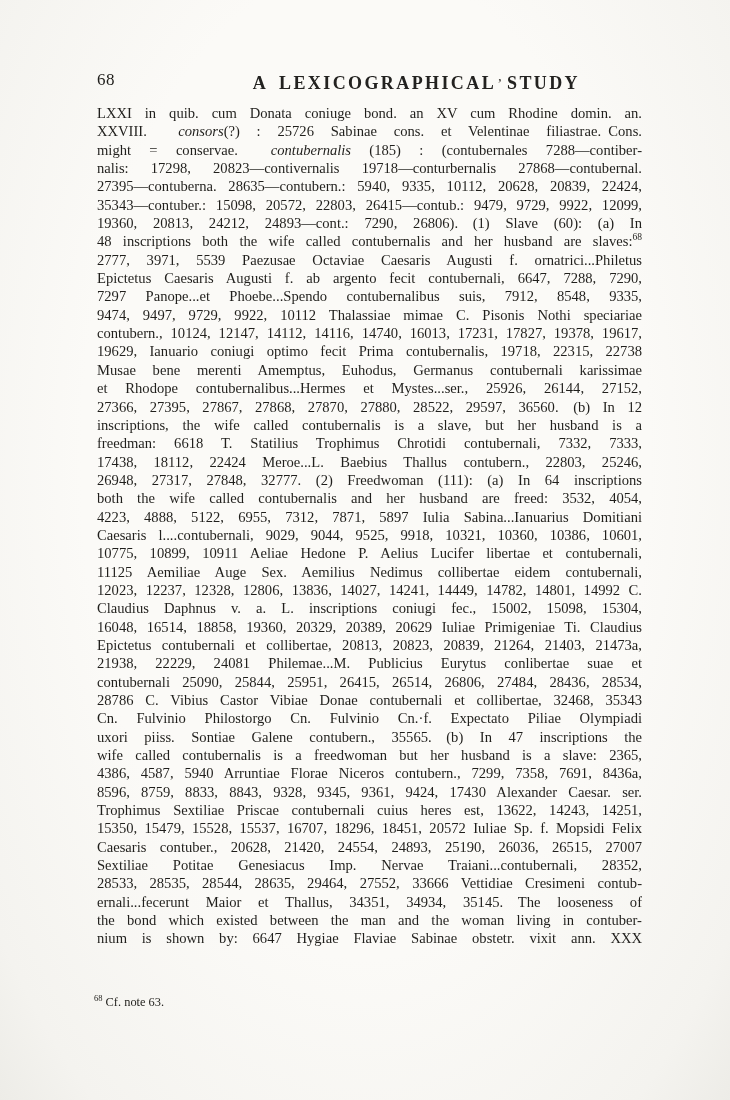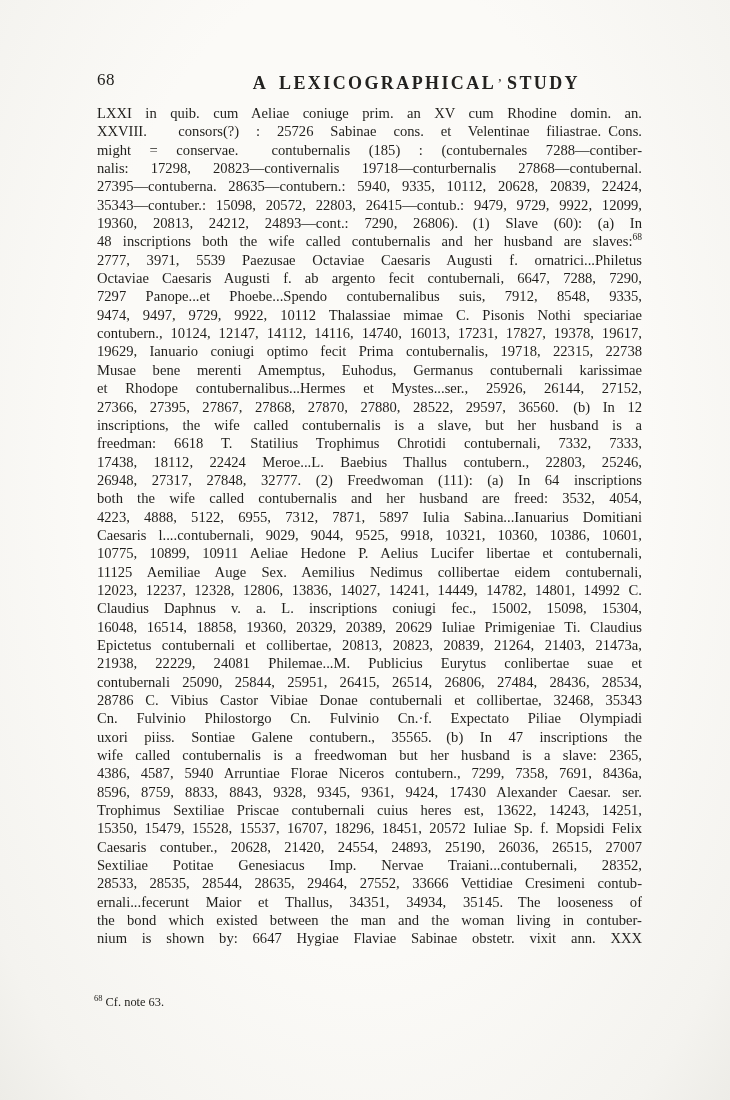--- a/index.html
+++ b/index.html
@@ -37,51 +37,51 @@
     font-size:14.6px; line-height:18.35px;
     color:#201f1c;
   }
   .line {
     text-align:justify;
     text-align-last:justify;
     height:18.35px;
     overflow:hidden;
     white-space:normal;
   }
-  .it { }
+  .it { font-style:italic; }
   .sup { vertical-align:super; font-size:9.5px; line-height:0; }
   .footnote {
     position:absolute; top:995px; left:94px; width:535px;
     font-size:12.4px; color:#24231f;
   }
   .footnote sup { font-size:8.5px; vertical-align:super; line-height:0; }
 </style>
 </head>
 <body>
 
 <div class="page">
 
   <div class="header">
     <span class="page-number">68</span>
     <span class="running-title">A LEXICOGRAPHICAL STUDY</span>
   </div>
 
   <span class="printer-mark">,</span>
 
   <div class="body-text">
-      <div class="line"><span>LXXI in quib. cum Aeliae coniuge prim. an XV cum Rhodine domin. an.</span></div>
+      <div class="line"><span>LXXI in quib. cum Donata coniuge bond. an XV cum Rhodine domin. an.</span></div>
       <div class="line"><span>XXVIII.  </span><span class="it">consors</span><span>(?) : 25726 Sabinae cons. et Velentinae filiastrae. Cons.</span></div>
       <div class="line"><span>might = conservae.  </span><span class="it">contubernalis</span><span> (185) : (contubernales 7288—contiber-</span></div>
       <div class="line"><span>nalis: 17298, 20823—contivernalis 19718—conturbernalis 27868—contubernal.</span></div>
       <div class="line"><span>27395—contuberna. 28635—contubern.: 5940, 9335, 10112, 20628, 20839, 22424,</span></div>
       <div class="line"><span>35343—contuber.: 15098, 20572, 22803, 26415—contub.: 9479, 9729, 9922, 12099,</span></div>
       <div class="line"><span>19360, 20813, 24212, 24893—cont.: 7290, 26806). (1) Slave (60): (a) In</span></div>
       <div class="line"><span>48 inscriptions both the wife called contubernalis and her husband are slaves:</span><span class="sup">68</span></div>
       <div class="line"><span>2777, 3971, 5539 Paezusae Octaviae Caesaris Augusti f. ornatrici...Philetus</span></div>
-      <div class="line"><span>Octaviae Caesaris Augusti f. ab argento fecit contubernali, 6647, 7288, 7290,</span></div>
+      <div class="line"><span>Epictetus Caesaris Augusti f. ab argento fecit contubernali, 6647, 7288, 7290,</span></div>
       <div class="line"><span>7297 Panope...et Phoebe...Spendo contubernalibus suis, 7912, 8548, 9335,</span></div>
       <div class="line"><span>9474, 9497, 9729, 9922, 10112 Thalassiae mimae C. Pisonis Nothi speciariae</span></div>
       <div class="line"><span>contubern., 10124, 12147, 14112, 14116, 14740, 16013, 17231, 17827, 19378, 19617,</span></div>
       <div class="line"><span>19629, Ianuario coniugi optimo fecit Prima contubernalis, 19718, 22315, 22738</span></div>
       <div class="line"><span>Musae bene merenti Amemptus, Euhodus, Germanus contubernali karissimae</span></div>
       <div class="line"><span>et Rhodope contubernalibus...Hermes et Mystes...ser., 25926, 26144, 27152,</span></div>
       <div class="line"><span>27366, 27395, 27867, 27868, 27870, 27880, 28522, 29597, 36560. (b) In 12</span></div>
       <div class="line"><span>inscriptions, the wife called contubernalis is a slave, but her husband is a</span></div>
       <div class="line"><span>freedman: 6618 T. Statilius Trophimus Chrotidi contubernali, 7332, 7333,</span></div>
       <div class="line"><span>17438, 18112, 22424 Meroe...L. Baebius Thallus contubern., 22803, 25246,</span></div>

